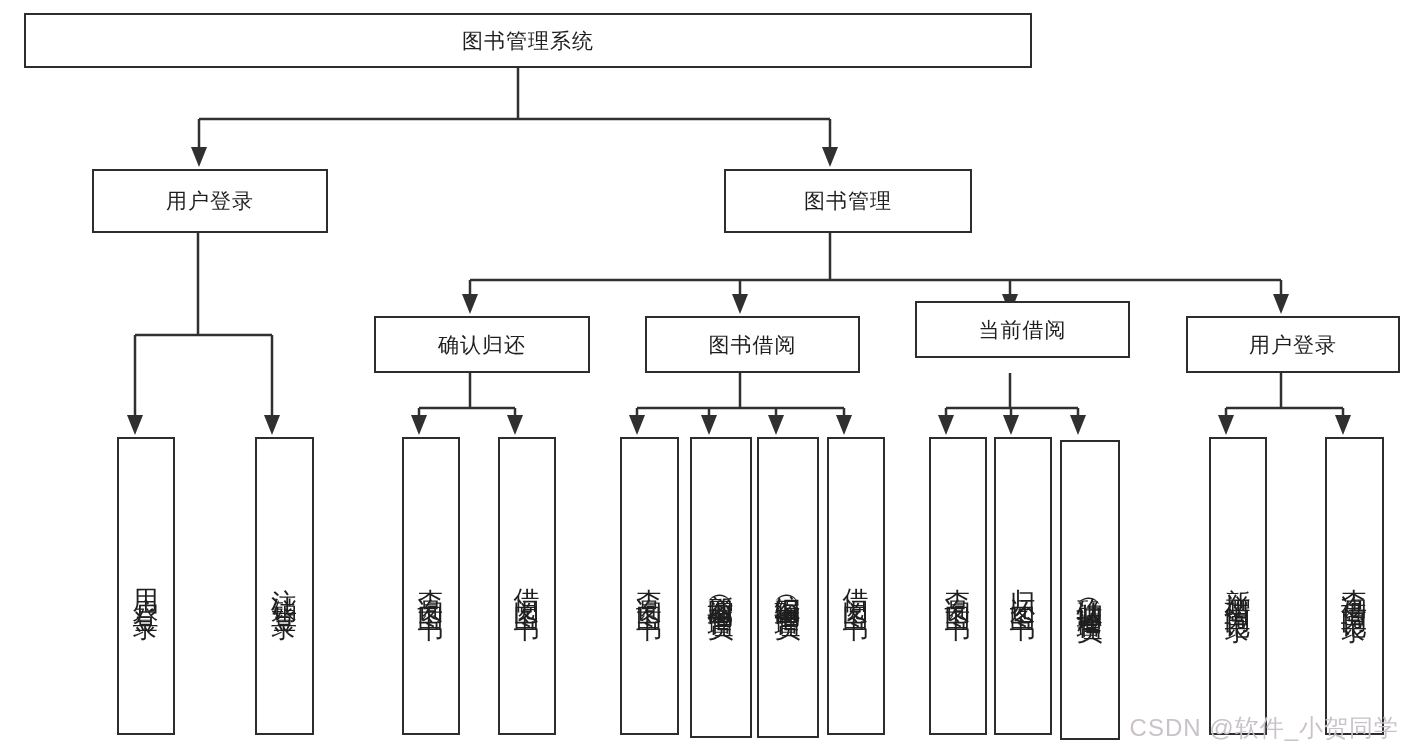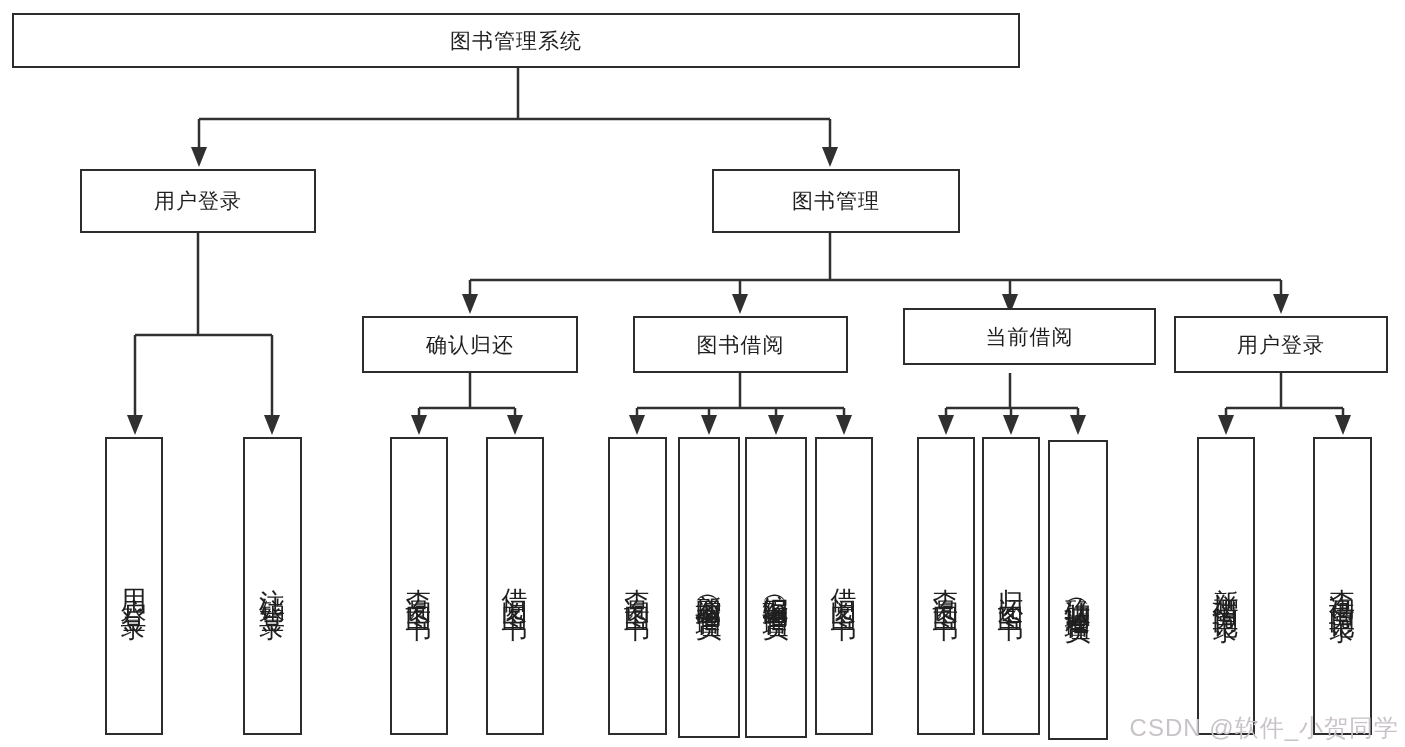--- a/index.html
+++ b/index.html
@@ -20,20 +20,21 @@
   }
   #connectors { position: absolute; left: 0; top: 0; width: 1405px; height: 747px; }
   .node {
     position: absolute;
     box-sizing: border-box;
     border: 2.5px solid var(--border);
     background: #ffffff;
     display: flex;
     align-items: center;
     justify-content: center;
+    margin-left: 12px;
   }
   .hlabel {
     font-size: 21px;
     color: var(--text);
     letter-spacing: 1px;
     white-space: nowrap;
   }
   .vtext {
     writing-mode: vertical-lr;
     text-orientation: mixed;
@@ -118,21 +119,21 @@
   <div class="node" style="left:712px;top:169px;width:248px;height:64px">
     <span class="hlabel">图书管理</span>
   </div>
 
   <div class="node" style="left:362px;top:316px;width:216px;height:57px">
     <span class="hlabel">确认归还</span>
   </div>
   <div class="node" style="left:633px;top:316px;width:215px;height:57px">
     <span class="hlabel">图书借阅</span>
   </div>
-  <div class="node" style="left:903px;top:308px;width:253px;height:57px">
+  <div class="node" style="left:903px;top:301px;width:215px;height:57px">
     <span class="hlabel">当前借阅</span>
   </div>
   <div class="node" style="left:1174px;top:316px;width:214px;height:57px">
     <span class="hlabel">用户登录</span>
   </div>
 
   <div class="node" style="left:105px;top:437px;width:58px;height:298px">
     <span class="vtext sp4">用户登录</span>
   </div>
   <div class="node" style="left:243px;top:437px;width:59px;height:298px">

